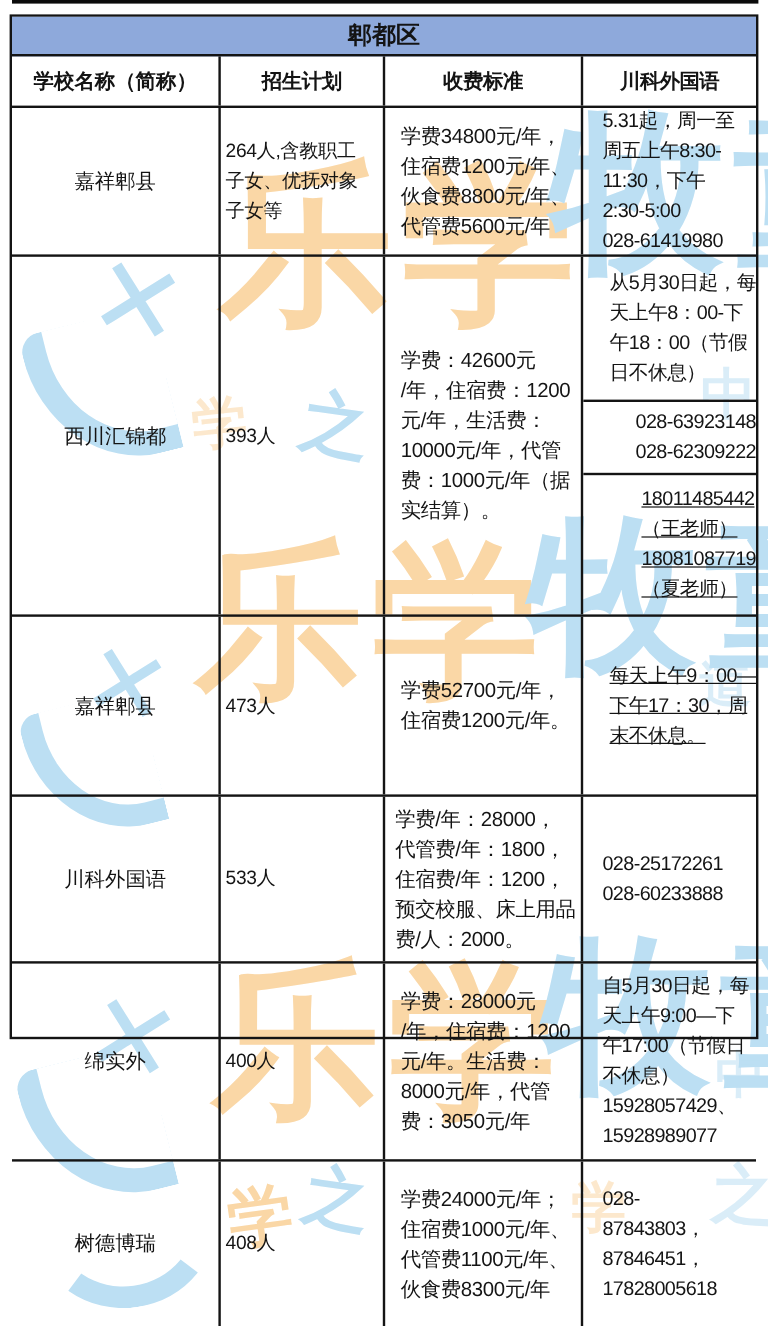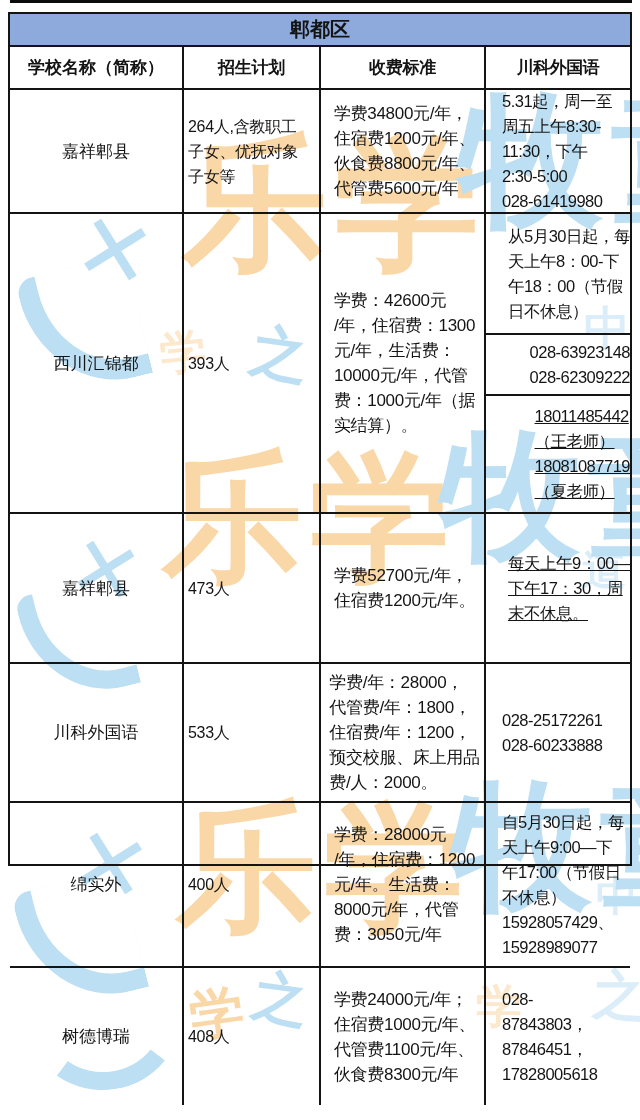--- a/index.html
+++ b/index.html
@@ -168,21 +168,21 @@
 
   <div class="tr h-r2">
     <div class="td c1">
         <span class="cell-text">西川汇锦都</span>
       </div>
     <div class="td c2">
         <span class="cell-text">393人</span>
       </div>
     <div class="td c3">
         <span class="cell-text">学费：42600元
-/年，住宿费：1300
+/年，住宿费：1200
 元/年，生活费：
 10000元/年，代管
 费：1000元/年（据
 实结算）。</span>
       </div>
     <div class="td c4 stack">
       <div class="sub r2-s1">
           <span class="cell-text">从5月30日起，每
 天上午8：00-下
 午18：00（节假

